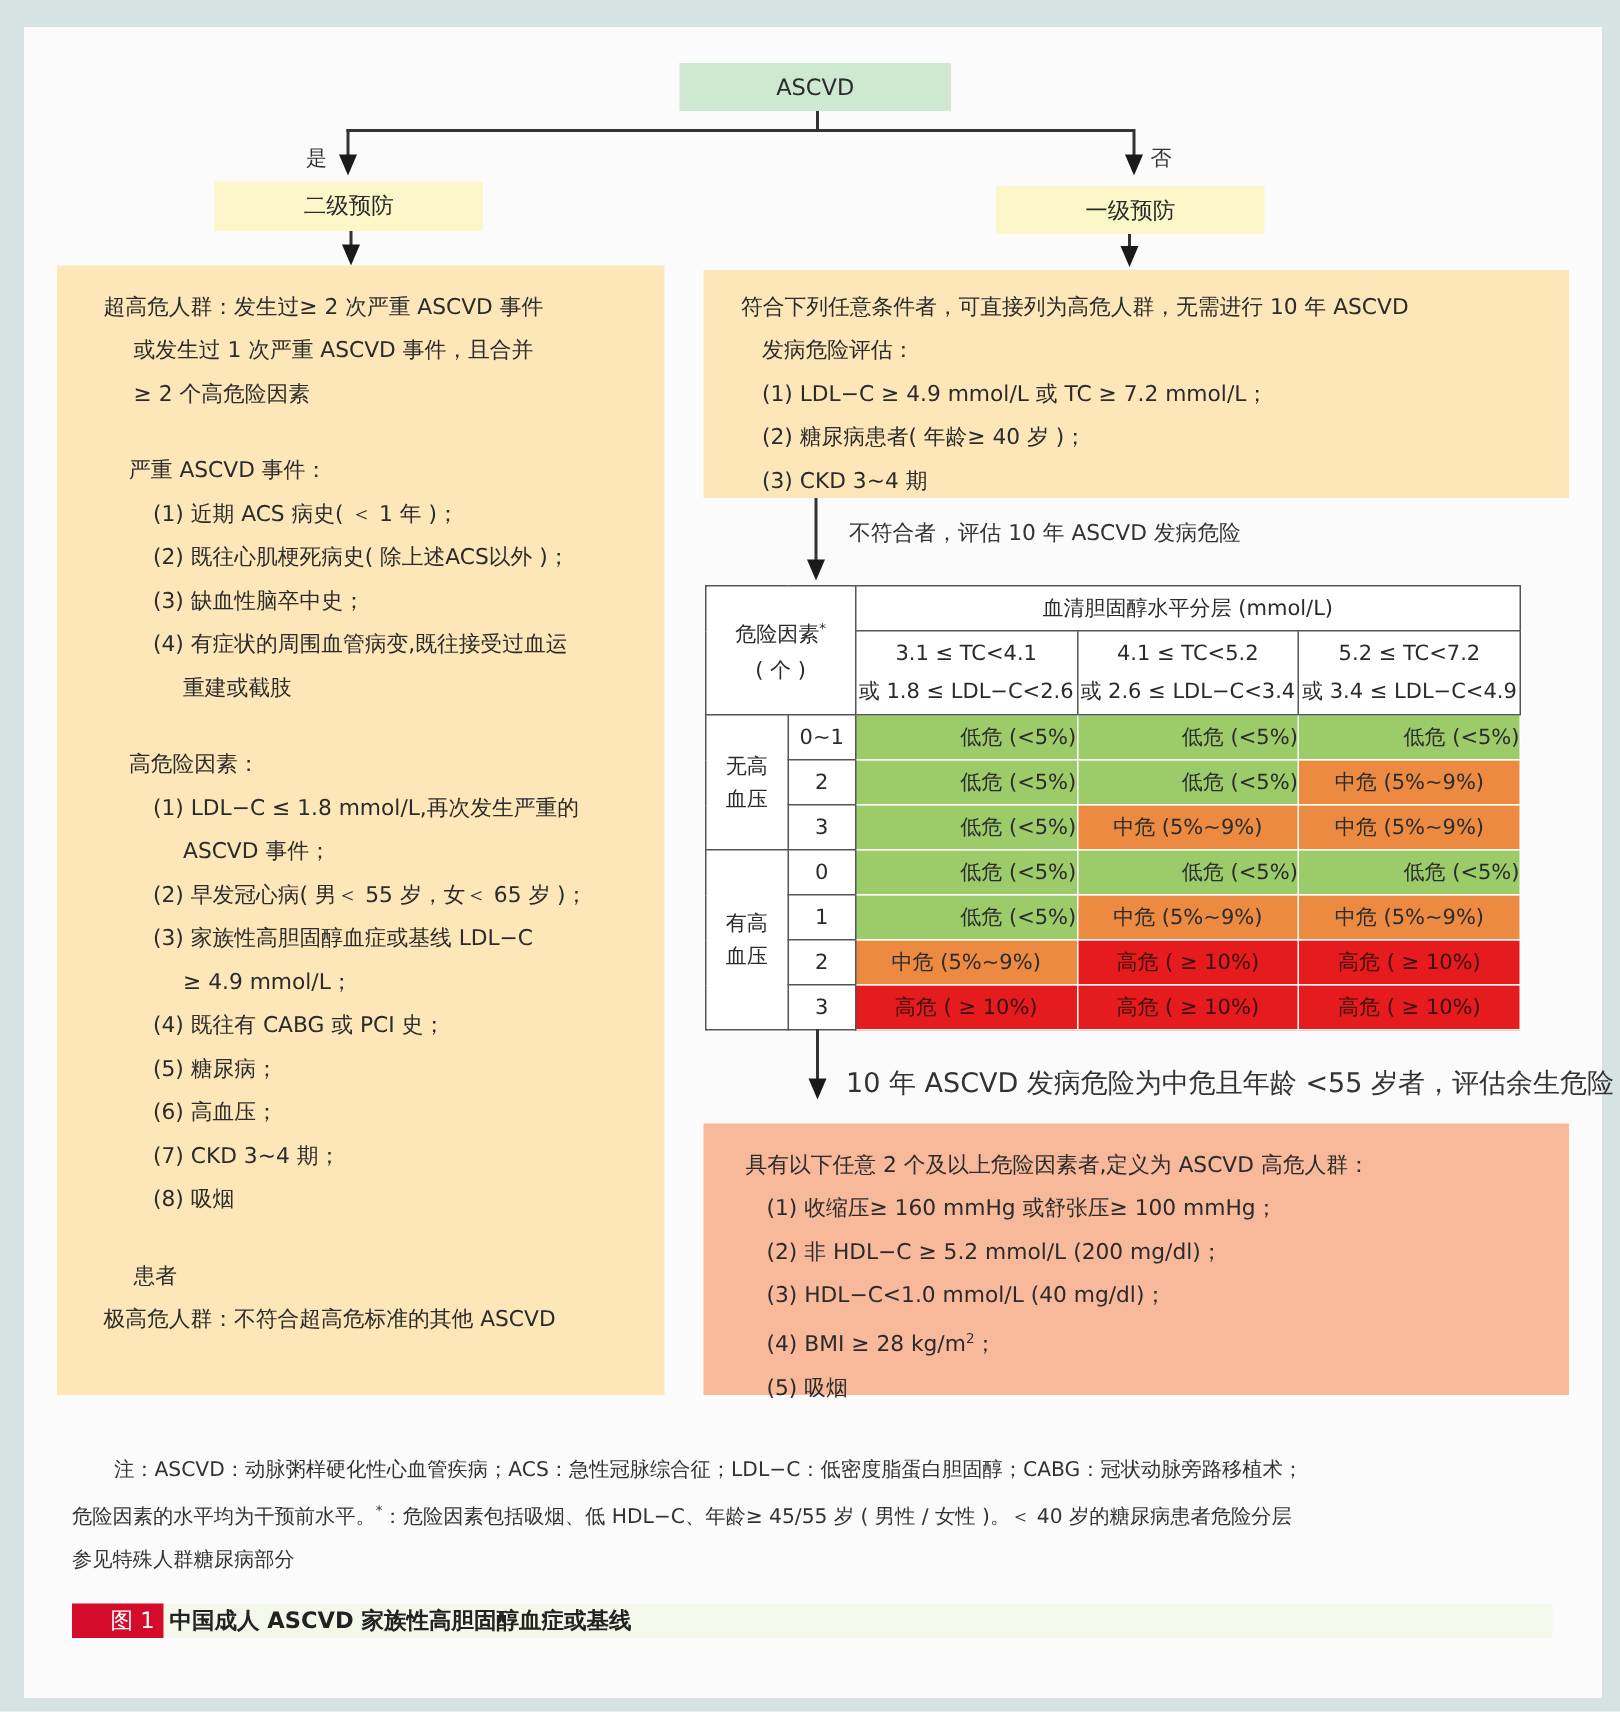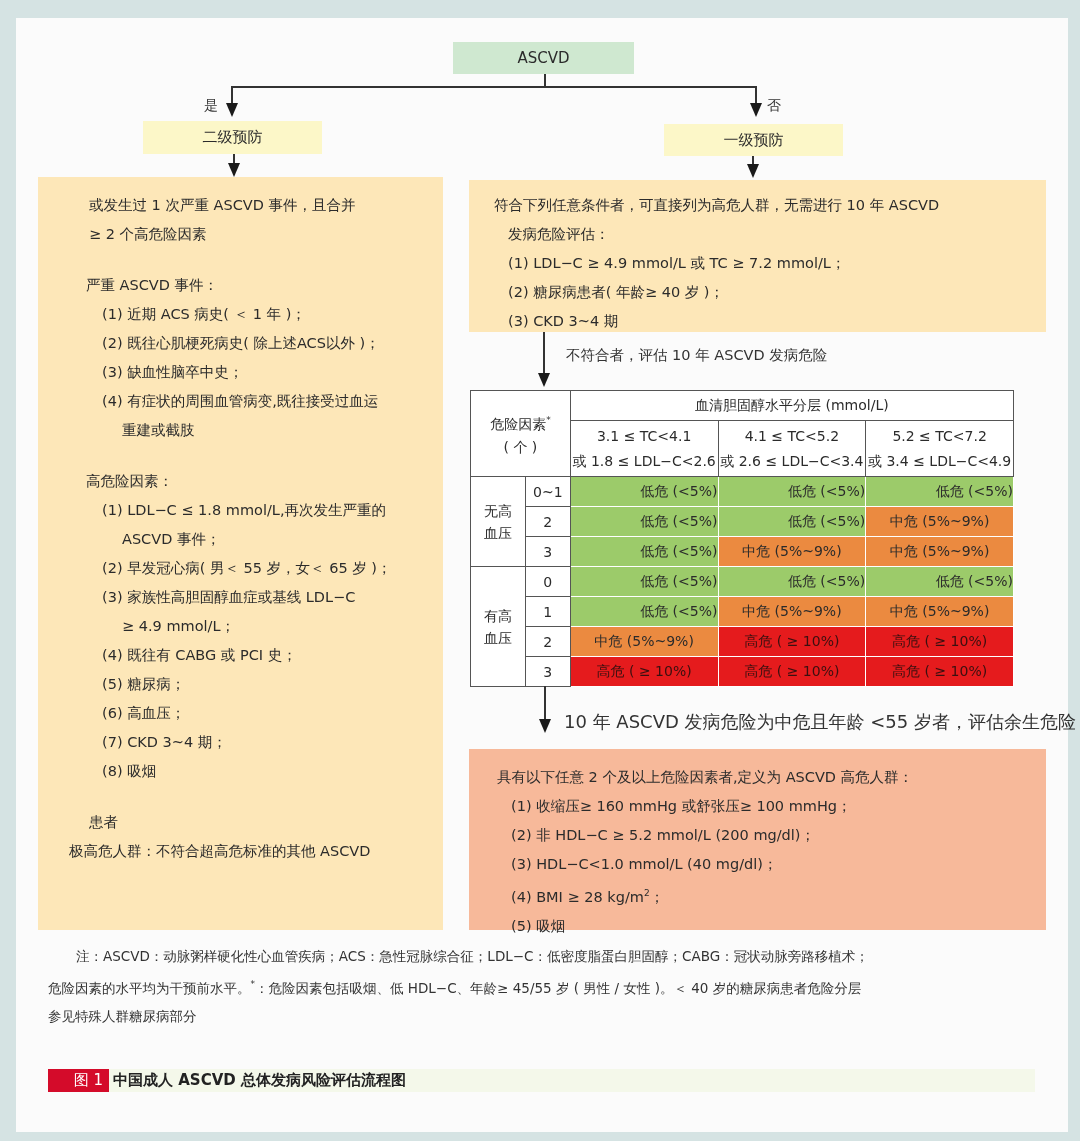--- a/index.html
+++ b/index.html
@@ -90,20 +90,21 @@
 <div class="abs box-yellow" style="left:664px; top:124px; width:179px; height:32px;">
   <span>一级预防</span>
 </div>
 
 <div class="line-v" style="left:233px; top:154px; height:10px;"></div>
 <div class="arrow-head" style="left:228px; top:163px;"></div>
 <div class="line-v" style="left:752px; top:156px; height:9px;"></div>
 <div class="arrow-head" style="left:747px; top:164px;"></div>
 
 <div class="abs box-peach" style="left:38px; top:177px; width:405px; height:753px; padding:14px 0 0 31px;">
+  <div class="txt">超高危人群：发生过≥ 2 次严重 ASCVD 事件</div>
   <div class="txt indent1">或发生过 1 次严重 ASCVD 事件，且合并</div>
   <div class="txt indent1">≥ 2 个高危险因素</div>
   <div class="gap"></div>
   <div class="txt indent1" style="padding-left:17px;">严重 ASCVD 事件：</div>
   <div class="txt" style="padding-left:33px;">(1) 近期 ACS 病史( ＜ 1 年 )；</div>
   <div class="txt" style="padding-left:33px;">(2) 既往心肌梗死病史( 除上述ACS以外 )；</div>
   <div class="txt" style="padding-left:33px;">(3) 缺血性脑卒中史；</div>
   <div class="txt" style="padding-left:33px;">(4) 有症状的周围血管病变,既往接受过血运</div>
   <div class="txt" style="padding-left:53px;">重建或截肢</div>
   <div class="gap"></div>
@@ -220,21 +221,21 @@
 <div class="abs box-salmon" style="left:469px; top:749px; width:577px; height:181px; padding:14px 0 0 28px;">
   <div class="txt">具有以下任意 2 个及以上危险因素者,定义为 ASCVD 高危人群：</div>
   <div class="txt" style="padding-left:14px;">(1) 收缩压≥ 160 mmHg 或舒张压≥ 100 mmHg；</div>
   <div class="txt" style="padding-left:14px;">(2) 非 HDL−C ≥ 5.2 mmol/L (200 mg/dl)；</div>
   <div class="txt" style="padding-left:14px;">(3) HDL−C&lt;1.0 mmol/L (40 mg/dl)；</div>
   <div class="txt" style="padding-left:14px;"><span>(4) BMI ≥ 28 kg/m</span><sup style="font-size:9px;">2</sup><span>；</span></div>
   <div class="txt" style="padding-left:14px;">(5) 吸烟</div>
 </div>
 
 <div class="note">
-  <div style="padding-left:28px;">注：ASCVD：动脉粥样硬化性心血管疾病；ACS：急性冠脉综合征；LDL−C：低密度脂蛋白胆固醇；CABG：冠状动脉旁路移植术；</div>
+  <div style="padding-left:28px;margin-top:24px;">注：ASCVD：动脉粥样硬化性心血管疾病；ACS：急性冠脉综合征；LDL−C：低密度脂蛋白胆固醇；CABG：冠状动脉旁路移植术；</div>
   <div><span>危险因素的水平均为干预前水平。</span><sup style="font-size:9px;">*</sup><span>：危险因素包括吸烟、低 HDL−C、年龄≥ 45/55 岁 ( 男性 / 女性 )。＜ 40 岁的糖尿病患者危险分层</span></div>
   <div>参见特殊人群糖尿病部分</div>
 </div>
 
 <div class="caption-bar">
   <div class="fig-tag">图 1</div>
-  <div class="caption-text">中国成人 ASCVD 总体发病风险评估流程图</div>
+  <div class="caption-text">中国成人 ASCVD 家族性高胆固醇血症或基线</div>
 </div>
 
 </body></html>

